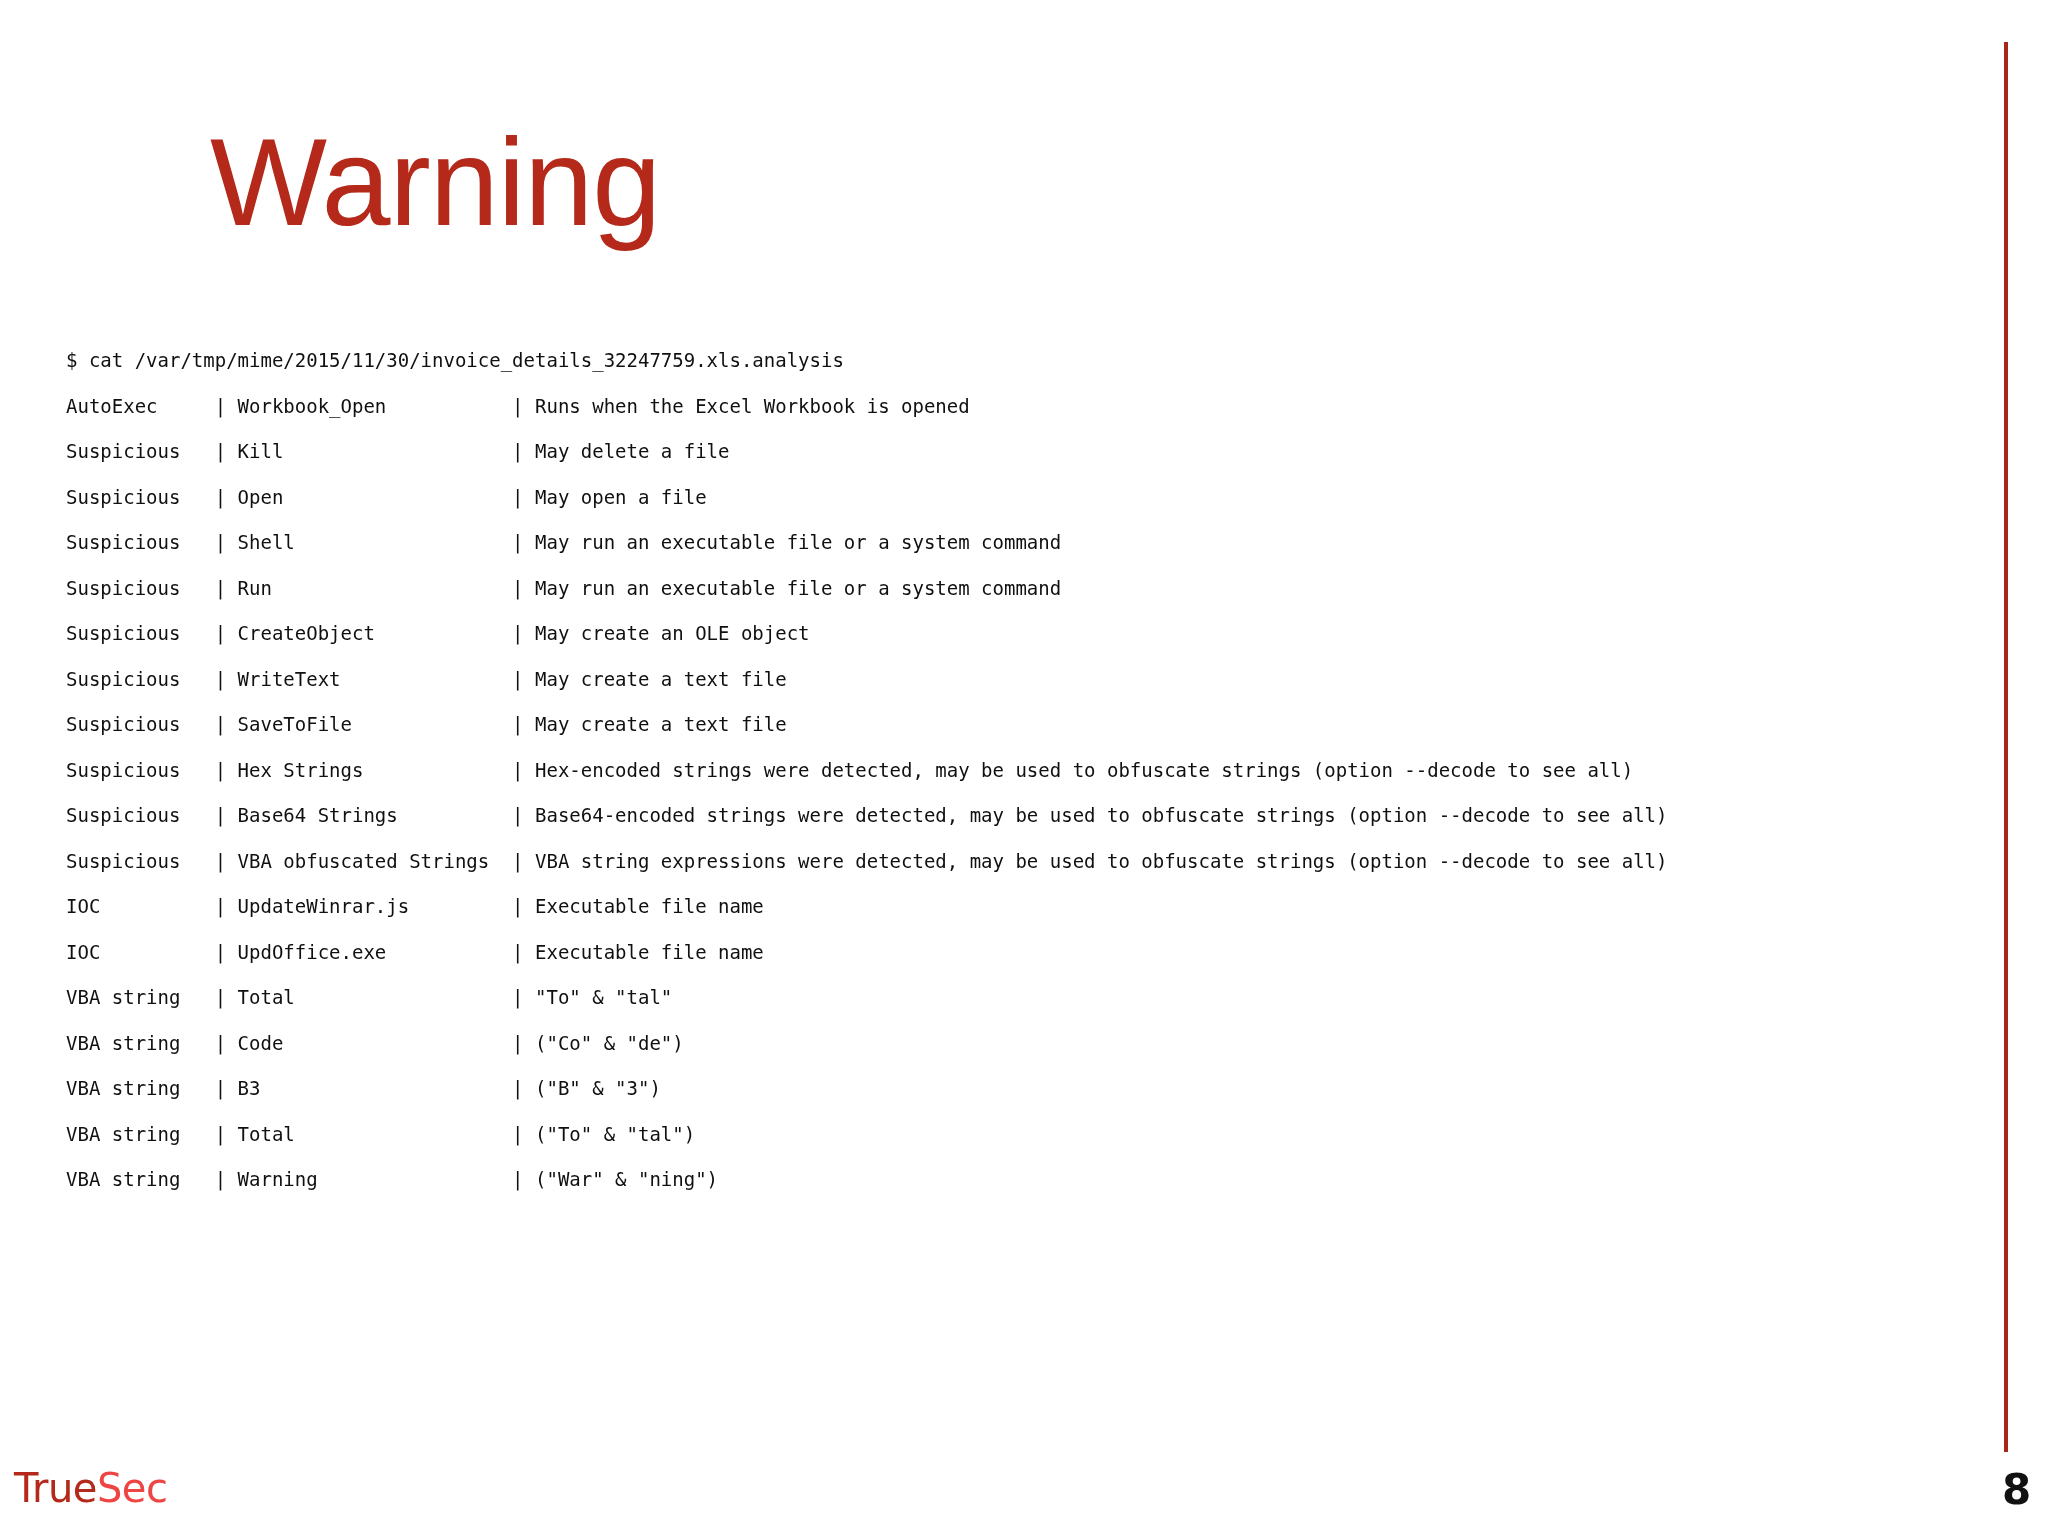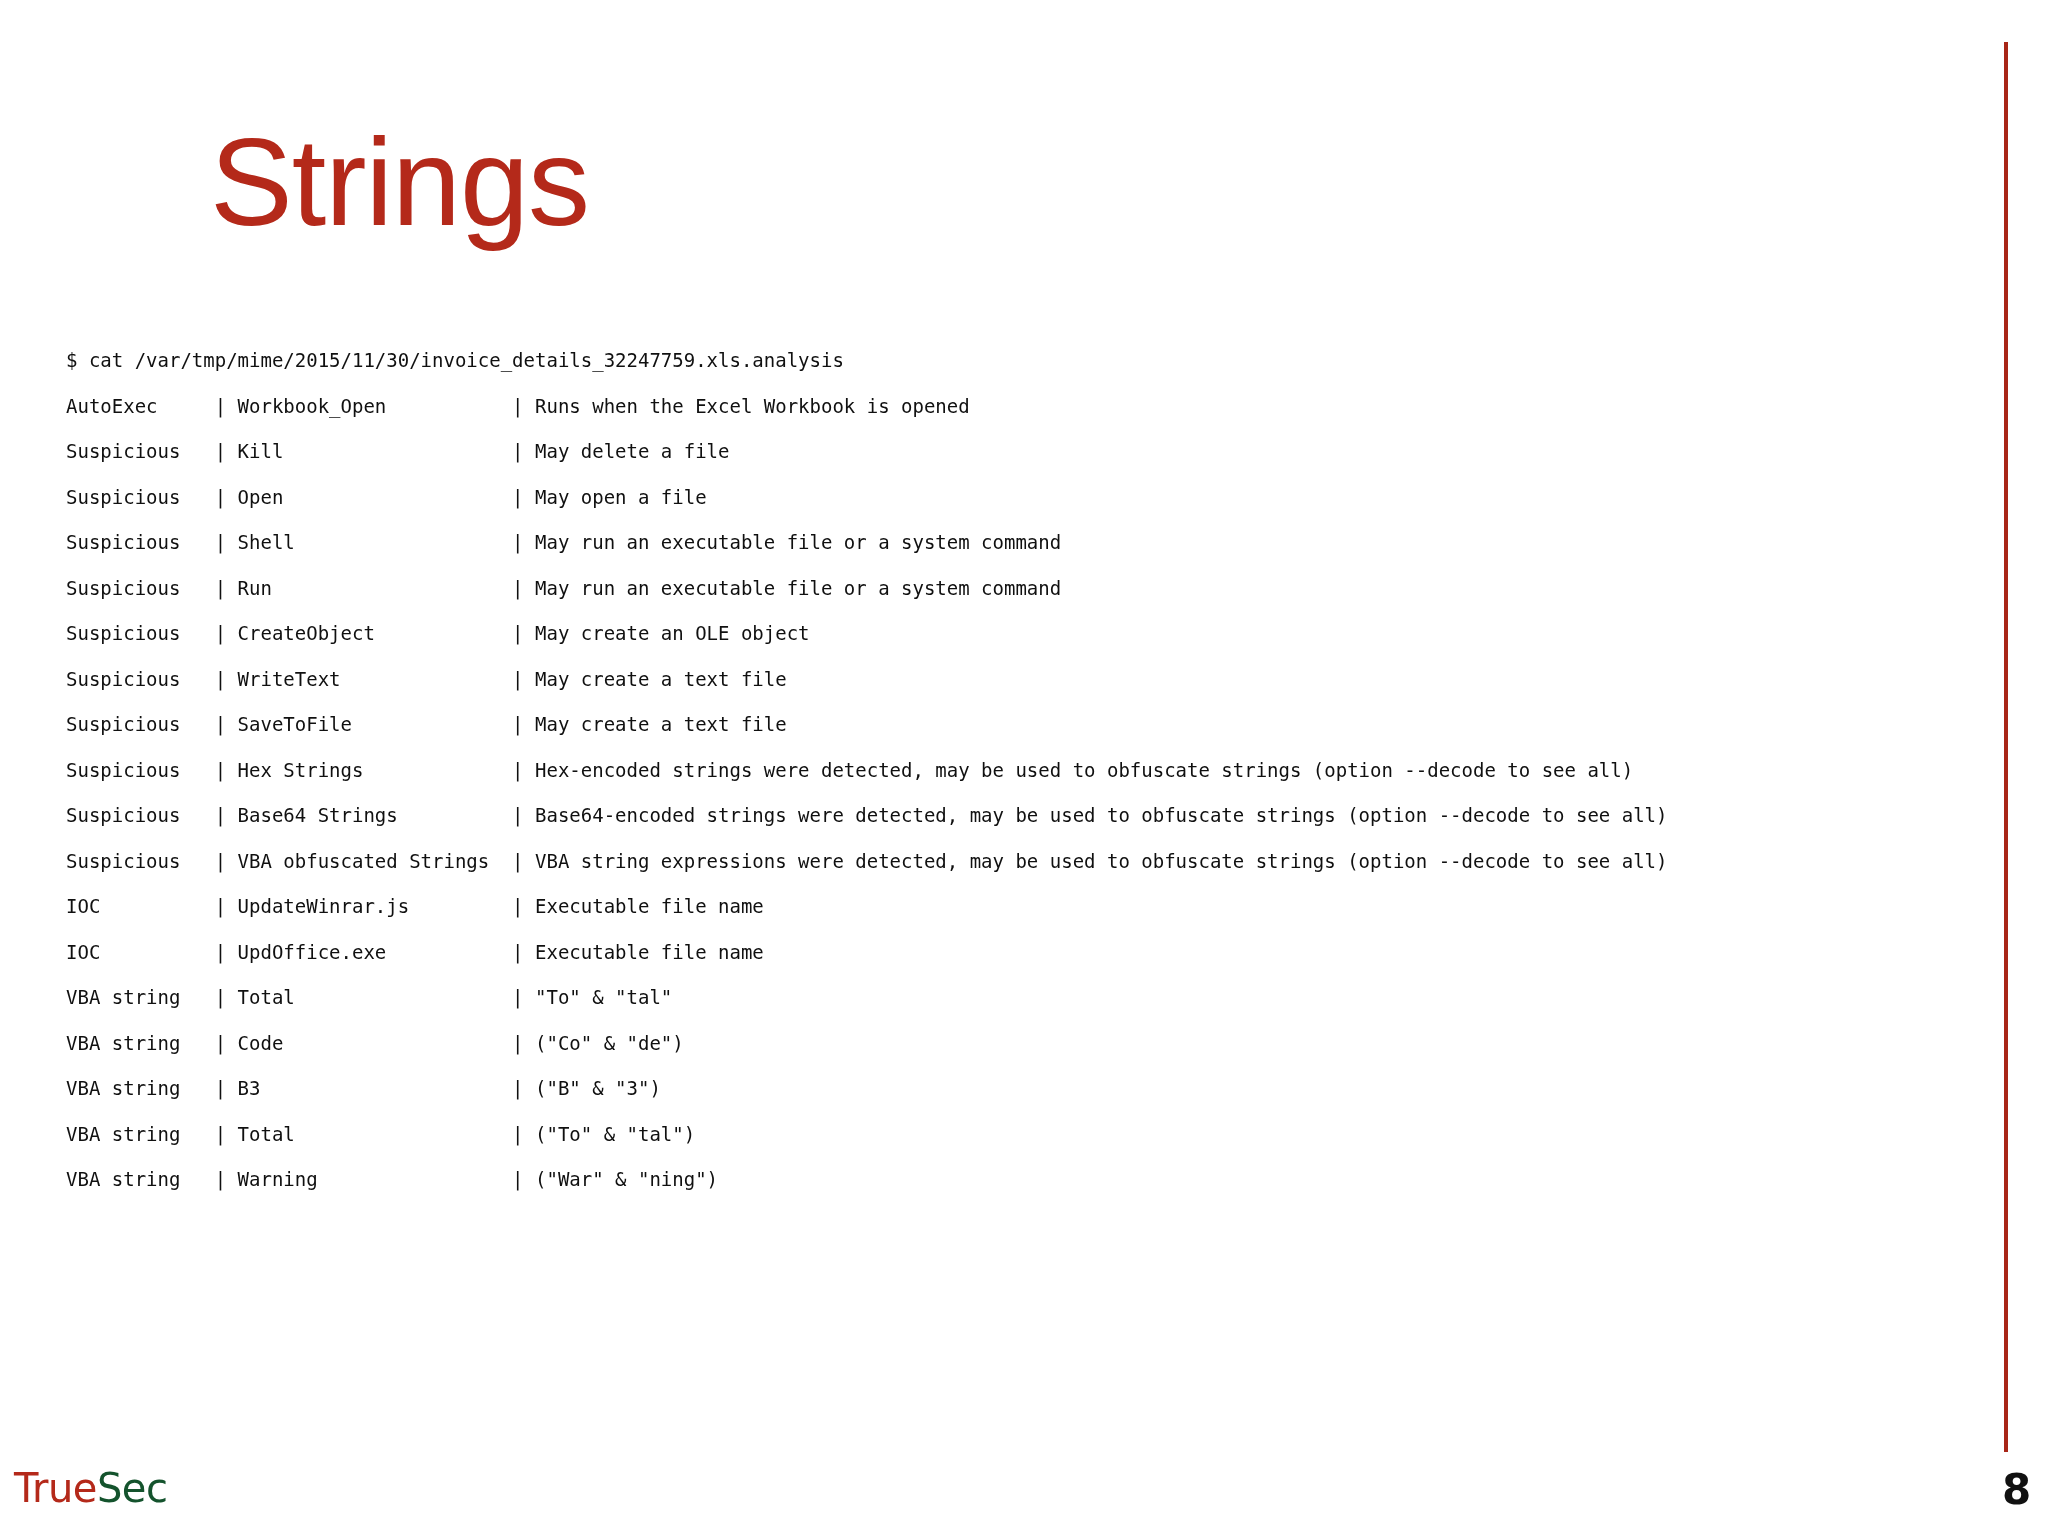--- a/index.html
+++ b/index.html
@@ -70,38 +70,38 @@
     position: absolute;
     left: 14px;
     top: 6px;
     font-family: "DejaVu Sans", sans-serif;
     font-size: 40px;
     font-weight: 500;
     letter-spacing: -0.5px;
     line-height: 48px;
   }
   #brand-logo .brand-true { color: #b4291a; }
-  #brand-logo .brand-sec  { color: #14532d; }
+  #brand-logo .brand-sec  { color: #ef4444; }
   #page-number {
     position: absolute;
     left: 2002px;
     top: 8px;
     font-family: "DejaVu Sans", sans-serif;
     font-size: 42px;
     font-weight: bold;
     color: #111111;
     line-height: 48px;
   }
 </style>
 </head>
 <body>
 
 <div id="slide-accent-vertical"></div>
 
-<div id="slide-title">Strings</div>
+<div id="slide-title">Warning</div>
 
 <div id="terminal-output"><span class="term-line">$ cat /var/tmp/mime/2015/11/30/invoice_details_32247759.xls.analysis</span><span class="term-line">AutoExec     | Workbook_Open           | Runs when the Excel Workbook is opened</span><span class="term-line">Suspicious   | Kill                    | May delete a file</span><span class="term-line">Suspicious   | Open                    | May open a file</span><span class="term-line">Suspicious   | Shell                   | May run an executable file or a system command</span><span class="term-line">Suspicious   | Run                     | May run an executable file or a system command</span><span class="term-line">Suspicious   | CreateObject            | May create an OLE object</span><span class="term-line">Suspicious   | WriteText               | May create a text file</span><span class="term-line">Suspicious   | SaveToFile              | May create a text file</span><span class="term-line">Suspicious   | Hex Strings             | Hex-encoded strings were detected, may be used to obfuscate strings (option --decode to see all)</span><span class="term-line">Suspicious   | Base64 Strings          | Base64-encoded strings were detected, may be used to obfuscate strings (option --decode to see all)</span><span class="term-line">Suspicious   | VBA obfuscated Strings  | VBA string expressions were detected, may be used to obfuscate strings (option --decode to see all)</span><span class="term-line">IOC          | UpdateWinrar.js         | Executable file name</span><span class="term-line">IOC          | UpdOffice.exe           | Executable file name</span><span class="term-line">VBA string   | Total                   | "To" &amp; "tal"</span><span class="term-line">VBA string   | Code                    | ("Co" &amp; "de")</span><span class="term-line">VBA string   | B3                      | ("B" &amp; "3")</span><span class="term-line">VBA string   | Total                   | ("To" &amp; "tal")</span><span class="term-line">VBA string   | Warning                 | ("War" &amp; "ning")</span></div>
 
 <div id="footer">
 
   <div id="brand-logo"><span class="brand-true">True</span><span class="brand-sec">Sec</span></div>
   <div id="page-number">8</div>
 </div>
 
 </body></html>

